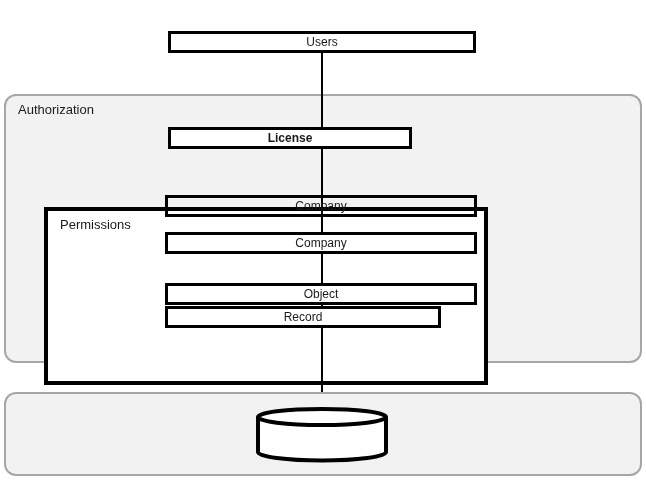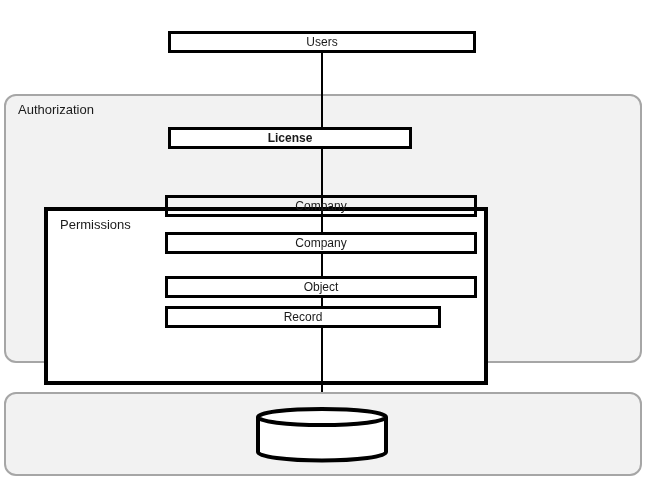--- a/index.html
+++ b/index.html
@@ -74,21 +74,21 @@
   }
   .group-label {
     position: absolute;
     left: 12px;
     top: 6px;
     font-size: 13px;
     color: #1a1a1a;
   }
   #node-database { left: 165px; top: 195px; width: 312px; background: transparent; }
   #node-company  { left: 165px; top: 232px; width: 312px; }
-  #node-object   { left: 165px; top: 276px; width: 312px; }
+  #node-object   { left: 165px; top: 283px; width: 312px; }
   #node-record   { left: 165px; top: 306px; width: 276px; }
   
   .cylinder {
     position: absolute;
     left: 255px;
     top: 407px;
     width: 134px;
     height: 57px;
     z-index: 10;
   }

